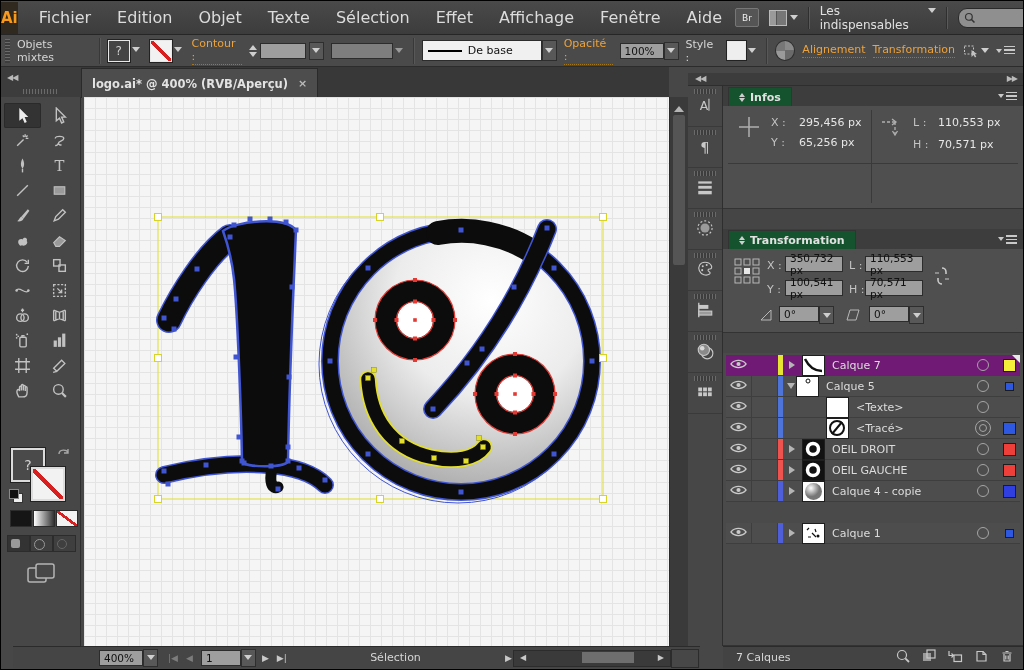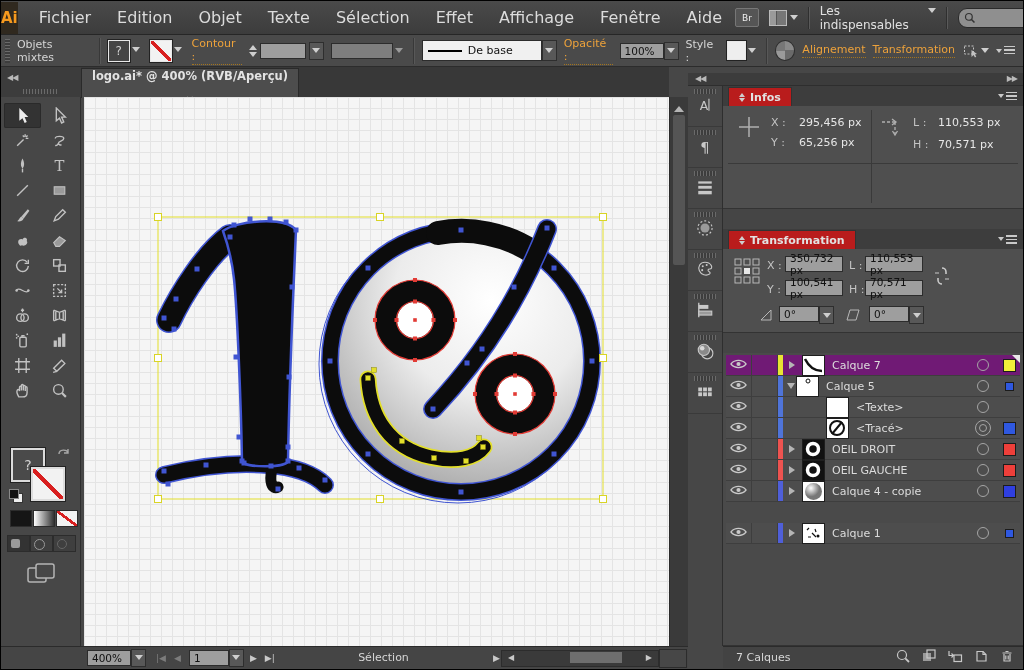--- a/index.html
+++ b/index.html
@@ -55,43 +55,43 @@
   .griph{width:34px;height:5px;background:repeating-linear-gradient(90deg,#6a6a6a 0 1px,#3d3d3d 1px 3px);}
   .toolbar{left:0;top:96px;width:80px;height:549px;background:#474747;border-right:1px solid #2e2e2e;box-sizing:border-box;}
   .toolgrid{position:absolute;left:3px;top:6px;width:74px;display:flex;flex-wrap:wrap;}
   .tool{width:37px;height:25px;display:flex;align-items:center;justify-content:center;}
   .tool.active{background:#333;border-radius:2px;box-shadow:inset 0 0 0 1px #2a2a2a;}
   .fsq{position:absolute;box-sizing:border-box;border:2px solid #dcdcdc;outline:1px solid #222;}
   .modebtn{position:absolute;height:17px;width:22px;background:#3f3f3f;border:1px solid #2c2c2c;box-sizing:border-box;}
   
   .tabbar{left:80px;top:66px;width:588px;height:30px;background:#383838;}
   .doctab{position:absolute;left:0;top:1px;height:29px;background:#4d4d4d;border:1px solid #2a2a2a;border-bottom:none;
-    display:flex;align-items:center;gap:10px;padding:0 10px;font-weight:bold;color:#e3e3e3;font-size:11.5px;flex-direction:column;}
+    display:flex;align-items:center;gap:10px;padding:0 10px;font-weight:bold;color:#e3e3e3;font-size:11.5px;}
   .closex{color:#bbb;font-size:11px;}
   .canvas{left:83px;top:96px;width:585px;height:549px;background:#f5f5f5;
     background-image:linear-gradient(#e4e4e4 1px,transparent 1px),linear-gradient(90deg,#e4e4e4 1px,transparent 1px);
     background-size:11px 11px;}
   .vscroll{left:668px;top:96px;width:19px;height:549px;background:#3a3a3a;border-left:1px solid #2c2c2c;box-sizing:border-box;}
   .vthumb{position:absolute;left:3px;top:18px;width:12px;height:150px;background:#555;border-radius:2px;}
   .uptri{width:0;height:0;border:5px solid transparent;border-bottom:6px solid #b5b5b5;margin:4px auto 0;}
   
-  .statusbar{left:0;top:645px;width:687px;height:22px;background:#454545;border-top:1px solid #2b2b2b;box-sizing:border-box;}
+  .statusbar{left:12px;top:645px;width:687px;height:22px;background:#454545;border-top:1px solid #2b2b2b;box-sizing:border-box;}
   .sb{display:flex;align-items:center;position:absolute;top:2px;height:17px;}
   .navglyph{color:#7c7c7c;font-size:9px;margin:0 4px;}
   .navglyph.lit{color:#c9c9c9;}
   .hscroll{position:absolute;left:500px;top:3px;width:156px;height:15px;background:#3a3a3a;border:1px solid #2c2c2c;}
   .hthumb{position:absolute;left:68px;top:1px;width:52px;height:11px;background:#6e6e6e;}
   
   .rheader{left:687px;top:72px;width:337px;height:13px;background:#3c3c3c;border-bottom:1px solid #2e2e2e;box-sizing:border-box;}
   .iconstrip{left:687px;top:85px;width:35px;height:560px;background:#474747;border-right:1px solid #2e2e2e;box-sizing:border-box;}
   .stripbtn{width:34px;height:40px;border-bottom:1px solid #3a3a3a;display:flex;flex-direction:column;align-items:center;}
   .stripbtn .griph{margin:3px 0 2px;width:22px;}
   .dock{left:722px;top:85px;width:302px;height:582px;background:#454545;}
   .phead{position:absolute;width:302px;height:20px;background:#3d3d3d;}
-  .ptab{position:absolute;left:5px;top:1px;height:19px;background:#b91c1c;display:flex;align-items:center;gap:5px;
+  .ptab{position:absolute;left:5px;top:1px;height:19px;background:#14532d;display:flex;align-items:center;gap:5px;
     padding:0 10px;font-weight:bold;color:#e2e2e2;border:1px solid #333;border-bottom:none;box-sizing:border-box;}
   .pmenu{position:absolute;right:8px;top:5px;display:flex;align-items:center;gap:2px;}
   .pmenu .lines{width:11px;height:9px;background:repeating-linear-gradient(#c9c9c9 0 1.5px,transparent 1.5px 3.5px);}
   .pmenu .t{width:0;height:0;border:3px solid transparent;border-top:4px solid #c9c9c9;margin-top:3px;}
   .pcontent{position:absolute;width:302px;background:#4f4f4f;border-bottom:1px solid #333;box-sizing:border-box;}
   .dlabel{color:#c4c4c4;}
   .dval{color:#e6e6e6;}
   .updn{display:flex;flex-direction:column;gap:1px;}
   .updn i{width:0;height:0;border:3px solid transparent;}
   .updn .u{border-bottom:4px solid #cfcfcf;}

